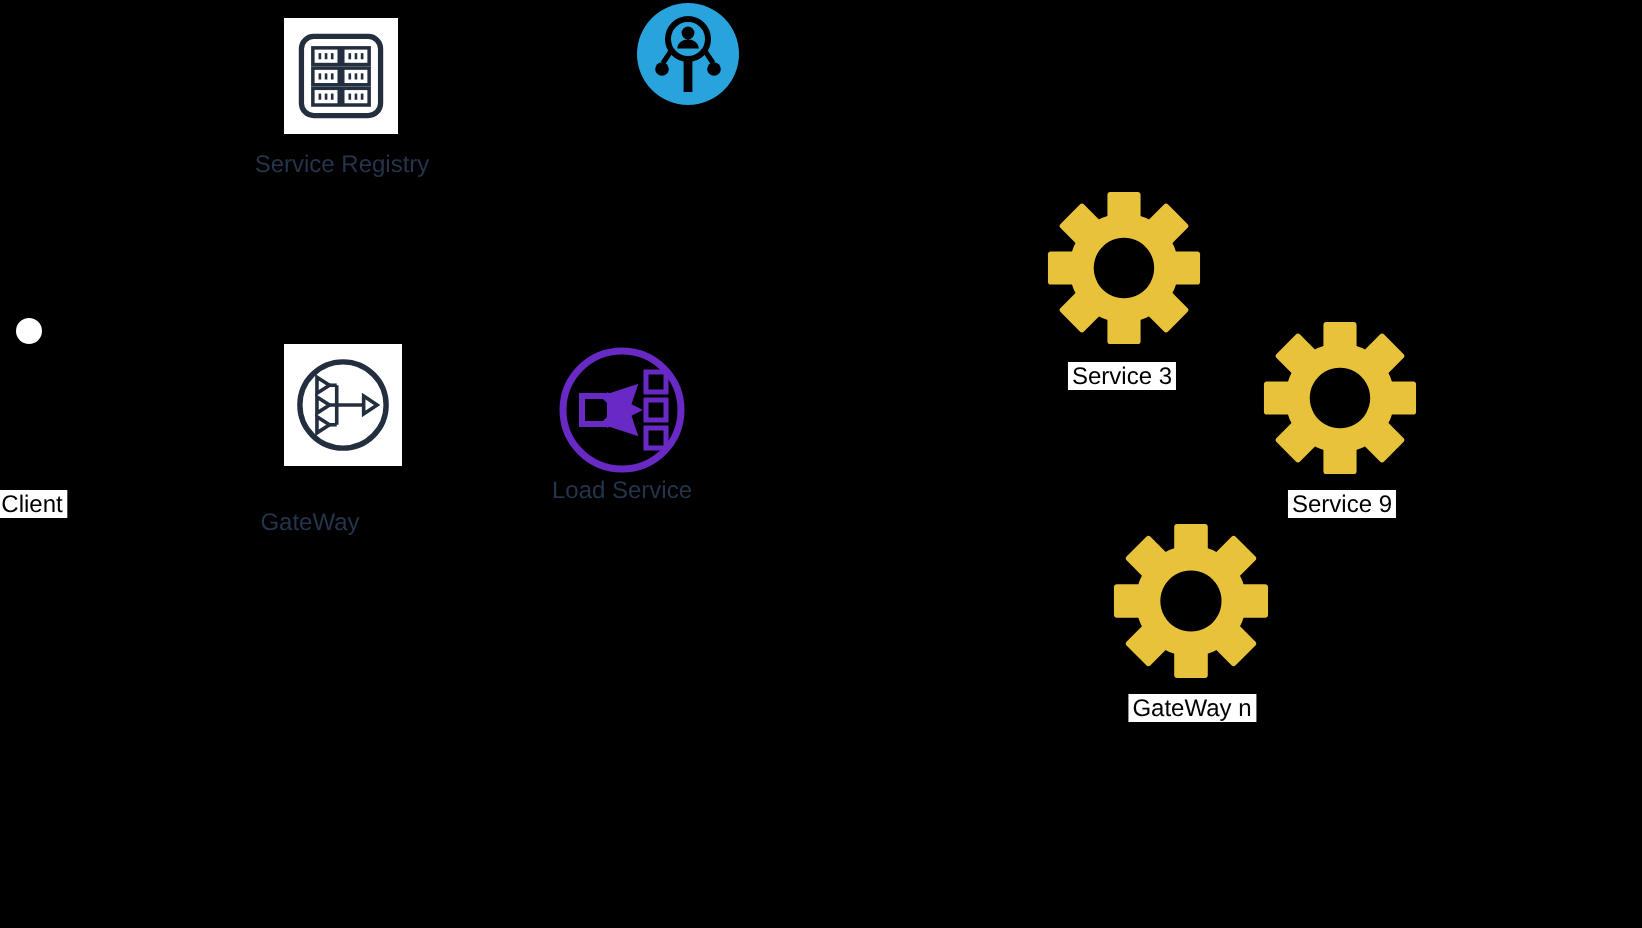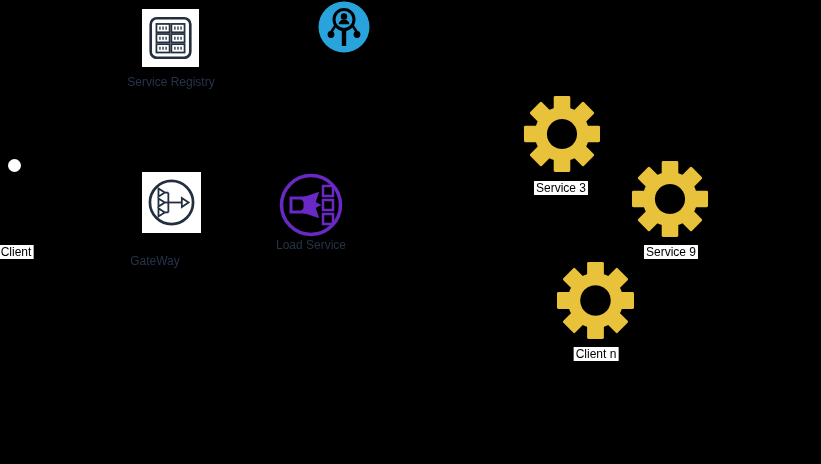--- a/index.html
+++ b/index.html
@@ -168,16 +168,16 @@
     <svg class="svg-abs gear-s1" viewBox="-40 -40 80 80">
       <use href="#gearShape"></use>
     </svg>
     <div class="label label-box lbl-s1">Service 9</div>
   </div>
 
   <div class="node">
     <svg class="svg-abs gear-sn" viewBox="-40 -40 80 80">
       <use href="#gearShape"></use>
     </svg>
-    <div class="label label-box lbl-sn">Client n</div>
+    <div class="label label-box lbl-sn">GateWay n</div>
   </div>
 
 </div>
 
 </body></html>

